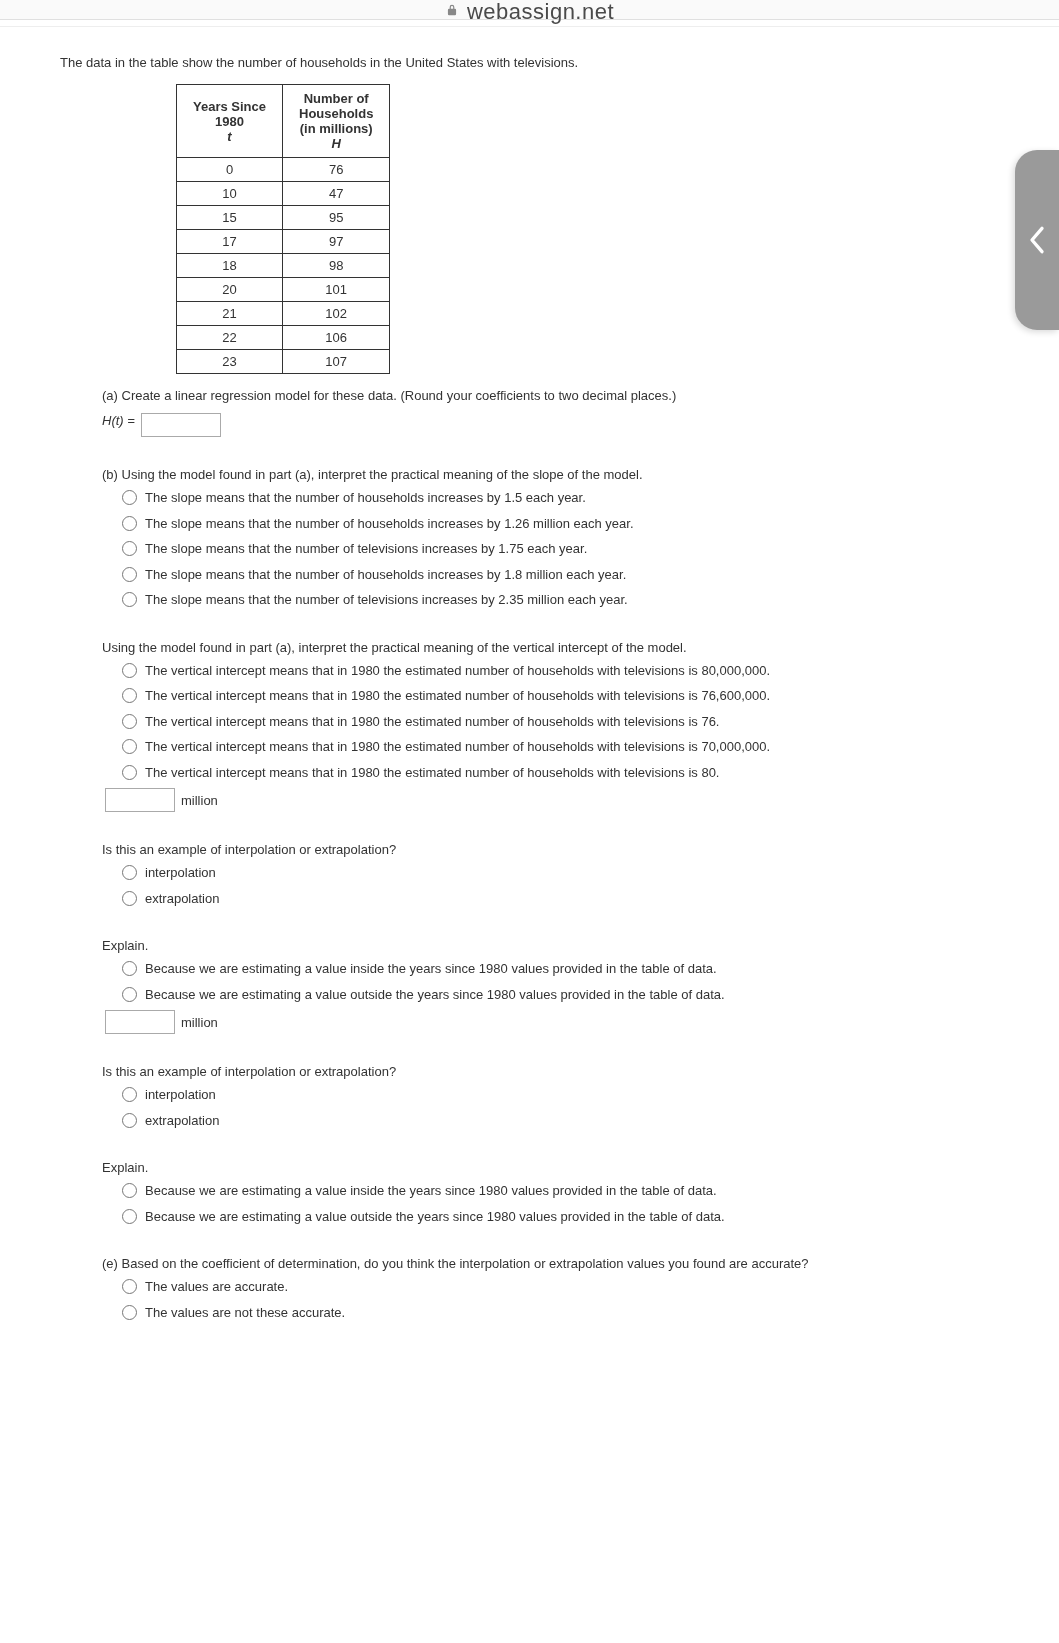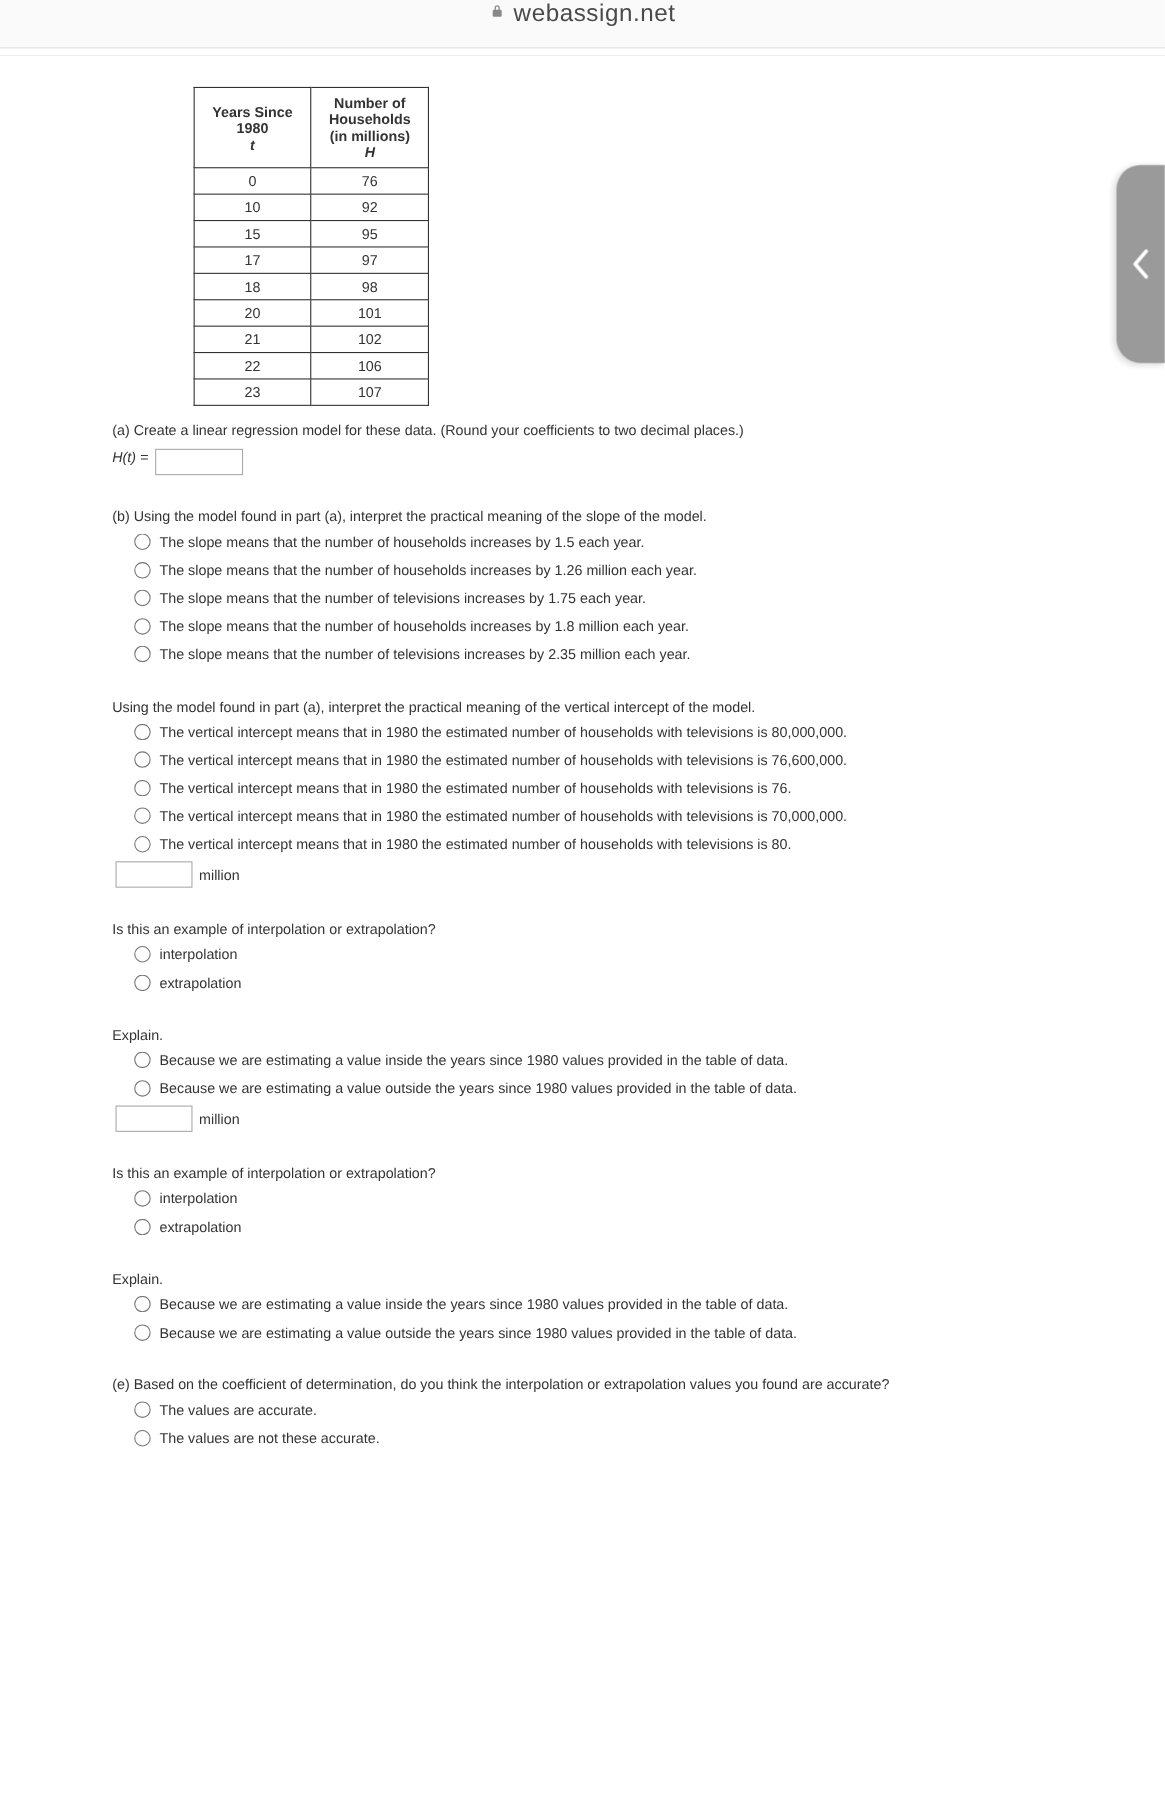--- a/index.html
+++ b/index.html
@@ -1,17 +1,17 @@
 <!DOCTYPE html>
 <html><head>
 <meta charset="utf-8">
 <style>
   * { box-sizing: border-box; margin: 0; padding: 0; }
   html, body { width: 1059px; background: #fff; font-family: Verdana, Geneva, sans-serif; font-size: 13px; color: #333; }
-  .urlbar { width: 100%; height: 44px; text-align: center; line-height: 24px; color: #4a4a4a; font-family: Arial, sans-serif; font-size: 22px; letter-spacing: 0.5px; border-bottom: 1px solid #e0e0e0; background: #fafafa; padding-top: 0; }
+  .urlbar { width: 100%; height: 20px; text-align: center; line-height: 24px; color: #4a4a4a; font-family: Arial, sans-serif; font-size: 22px; letter-spacing: 0.5px; border-bottom: 1px solid #e0e0e0; background: #fafafa; padding-top: 0; }
   .urlbar .lock { display: inline-block; width: 14px; height: 14px; margin-right: 8px; position: relative; top: -2px; }
   .urlbar .lock svg { width: 14px; height: 14px; fill: #888; }
   .page-wrap { padding: 28px 60px 40px 60px; position: relative; border-top: 1px solid #eee; margin-top: 6px;}
   .intro { margin-bottom: 14px; color: #333; }
   table.data { border-collapse: collapse; margin-left: 116px; margin-bottom: 14px; }
   table.data th, table.data td { border: 1px solid #333; padding: 4px 10px; text-align: center; font-size: 13px; }
   table.data th { font-weight: bold; background: #fff; padding: 6px 16px; }
   .part { margin: 14px 0 4px 0; }
   .indent { margin-left: 42px; }
   .eq-row { margin-top: 10px; display: flex; gap: 6px; font-style: italic; margin-left: 42px;}
@@ -40,20 +40,21 @@
 </div>
 
 <div class="side-tab">
   <svg viewBox="0 0 24 36">
       <polyline points="18,4 6,18 18,32"></polyline>
     </svg>
 </div>
 
 <div class="page-wrap">
 
+  <p class="intro">The data in the table show the number of households in the United States with televisions.</p>
 
   <table class="data">
     <thead>
       <tr>
         <th>
           <span>Years Since</span><br>
           <span>1980</span><br>
           <span style="font-style:italic">t</span>
         </th>
         <th>
@@ -64,21 +65,21 @@
         </th>
       </tr>
     </thead>
     <tbody>
       <tr>
           <td>0</td>
           <td>76</td>
         </tr>
       <tr>
           <td>10</td>
-          <td>92</td>
+          <td>47</td>
         </tr>
       <tr>
           <td>15</td>
           <td>95</td>
         </tr>
       <tr>
           <td>17</td>
           <td>97</td>
         </tr>
       <tr>

